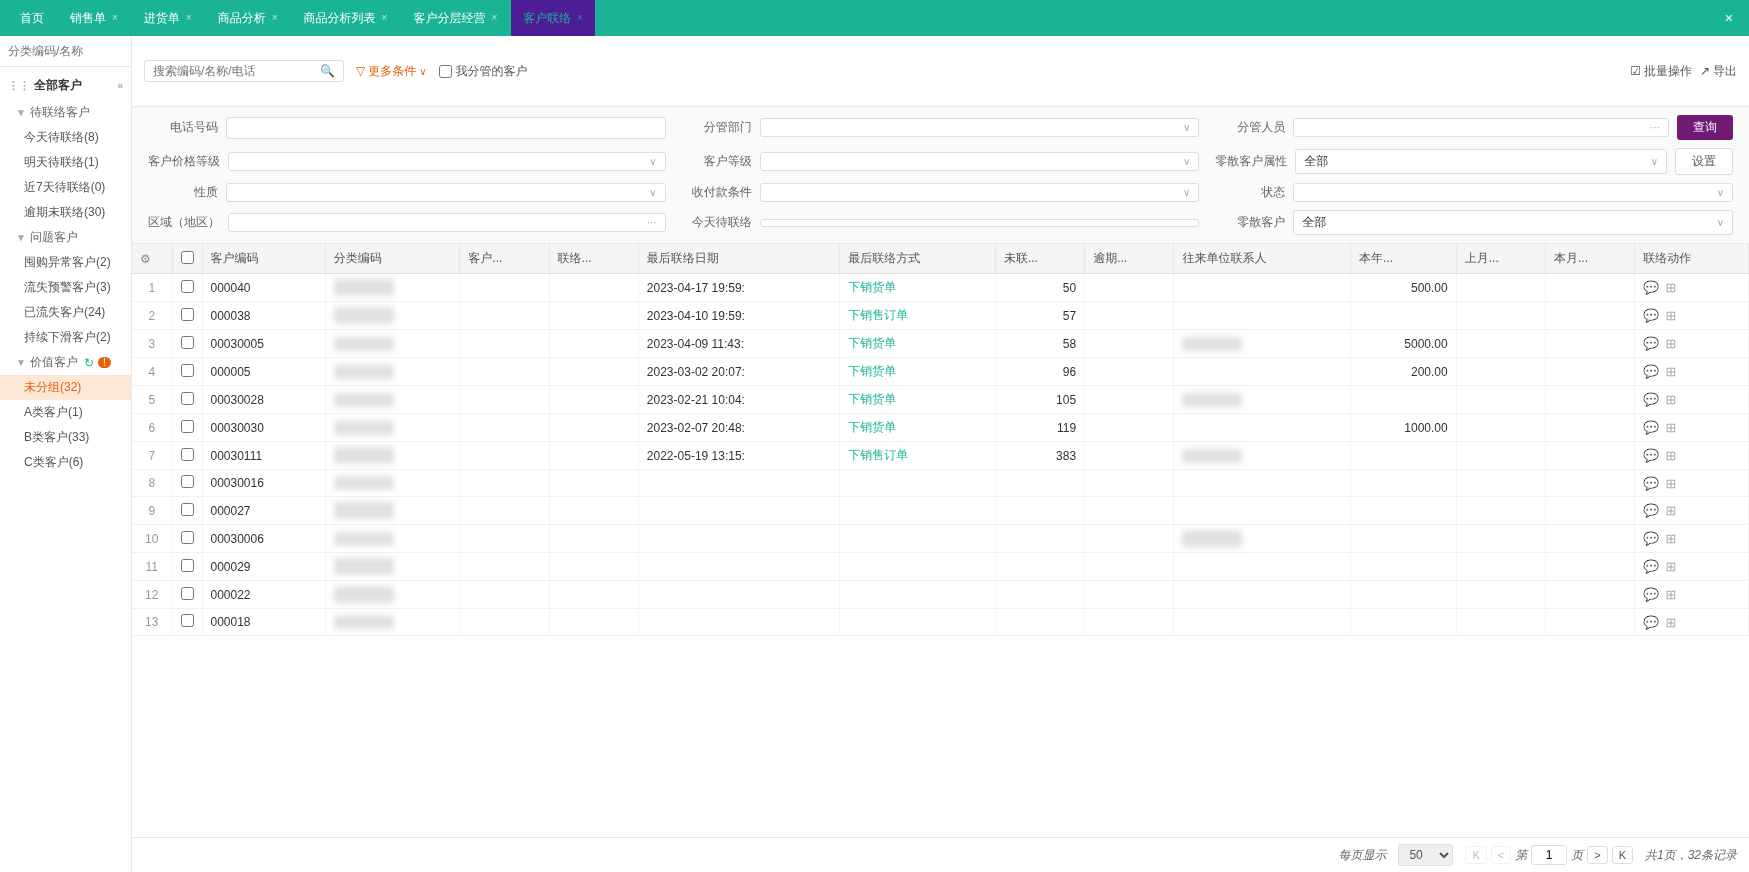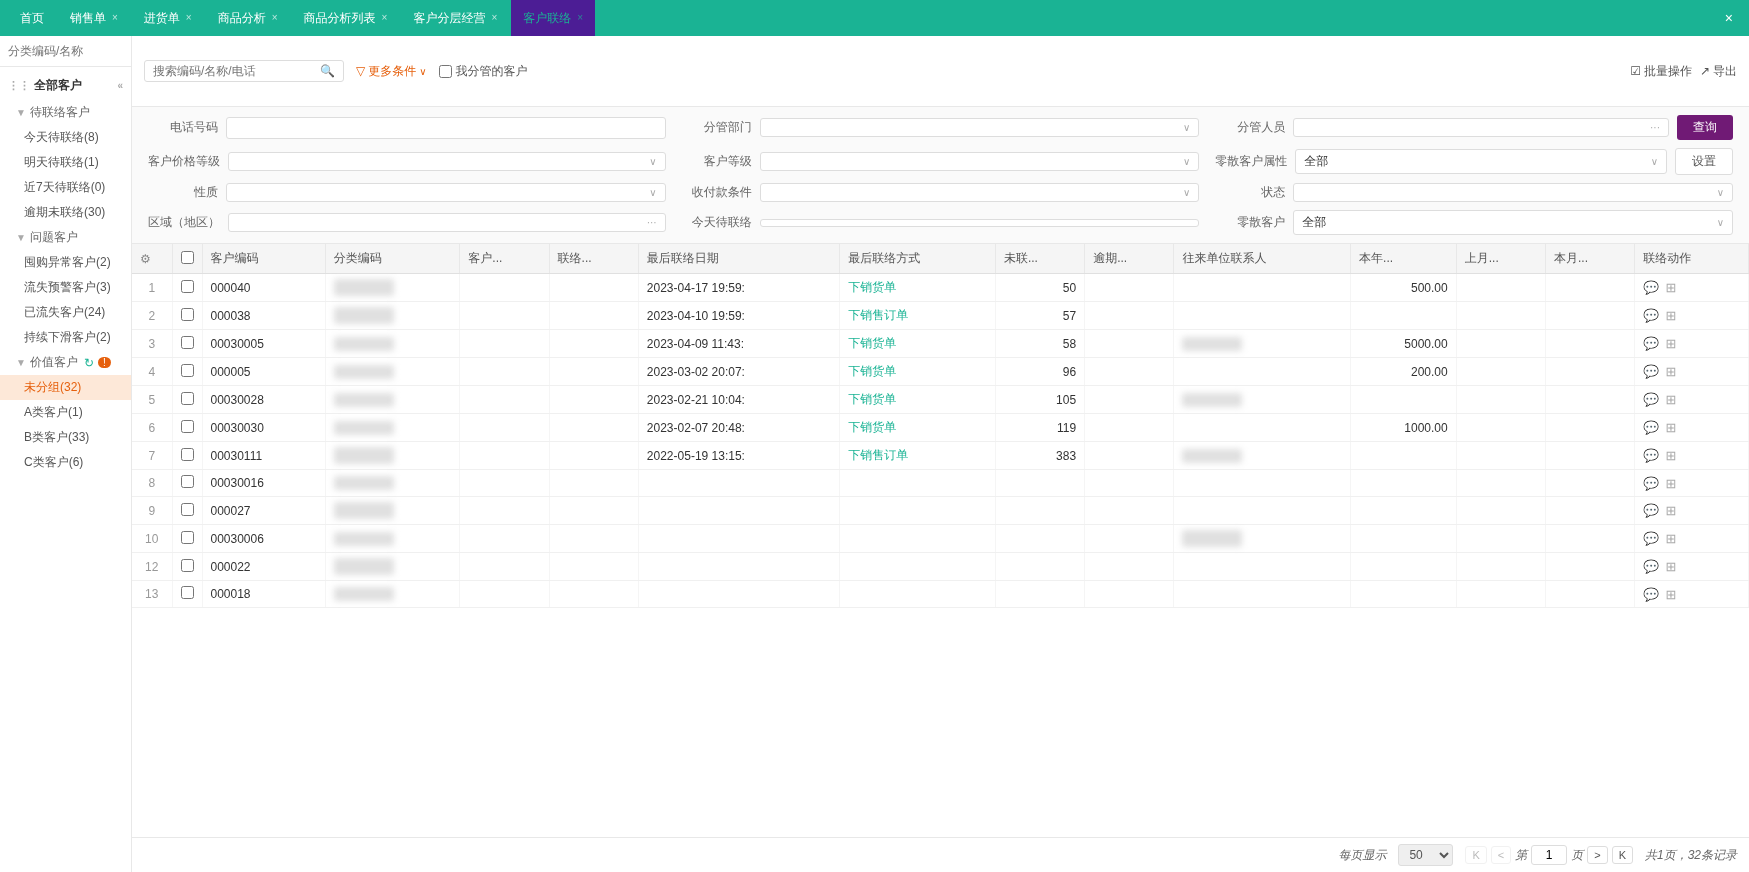--- a/index.html
+++ b/index.html
@@ -791,20 +791,42 @@
               <td></td>
               <td></td>
               <td>
       <div class="action-icons">
         <span class="action-icon">💬</span>
         <span class="action-icon">⊞</span>
       </div>
     </td>
             </tr>
             <tr>
+              <td class="col-seq td-center">11</td>
+              <td class="col-cb td-center"><input type="checkbox" style=""></td>
+              <td>000029</td>
+              <td><span class="blurred">扑**</span></td>
+              <td></td>
+              <td></td>
+              <td></td>
+              <td></td>
+              <td class="td-num"></td>
+              <td></td>
+              <td></td>
+              <td class="td-num"></td>
+              <td></td>
+              <td></td>
+              <td>
+      <div class="action-icons">
+        <span class="action-icon">💬</span>
+        <span class="action-icon">⊞</span>
+      </div>
+    </td>
+            </tr>
+            <tr>
               <td class="col-seq td-center">12</td>
               <td class="col-cb td-center"><input type="checkbox" style=""></td>
               <td>000022</td>
               <td><span class="blurred">淡**</span></td>
               <td></td>
               <td></td>
               <td></td>
               <td></td>
               <td class="td-num"></td>
               <td></td>

